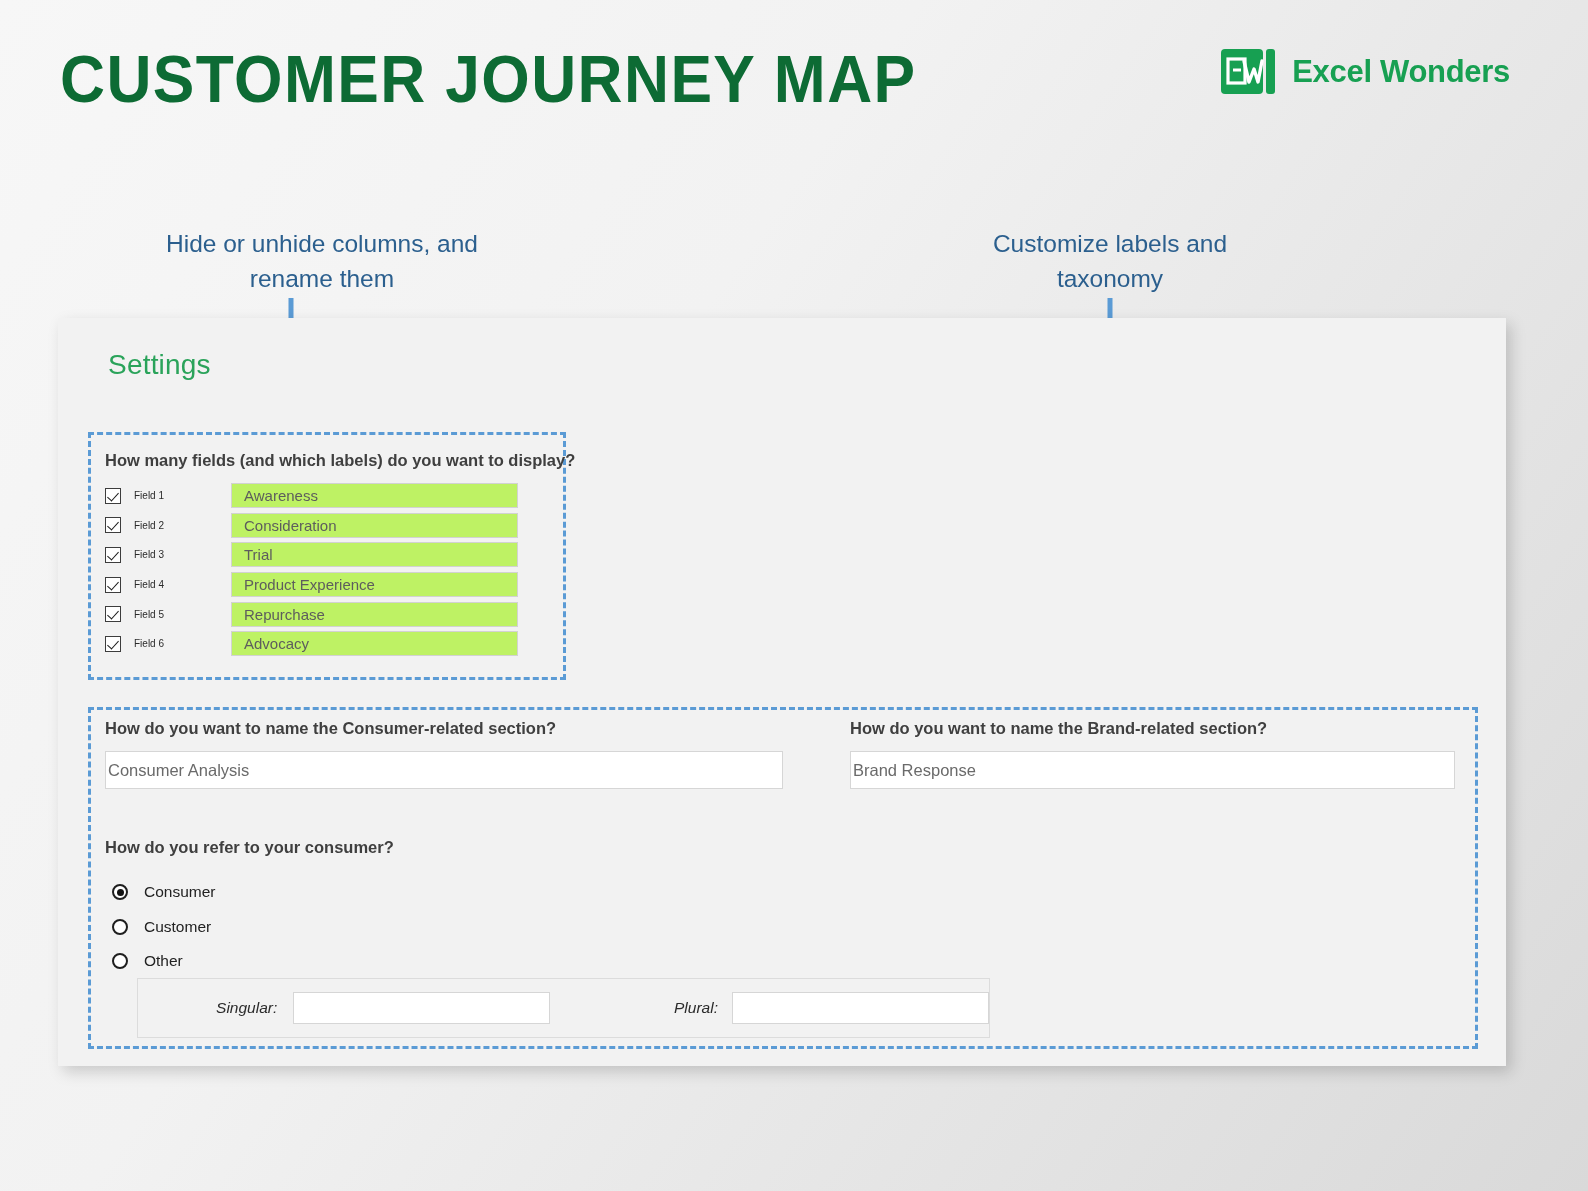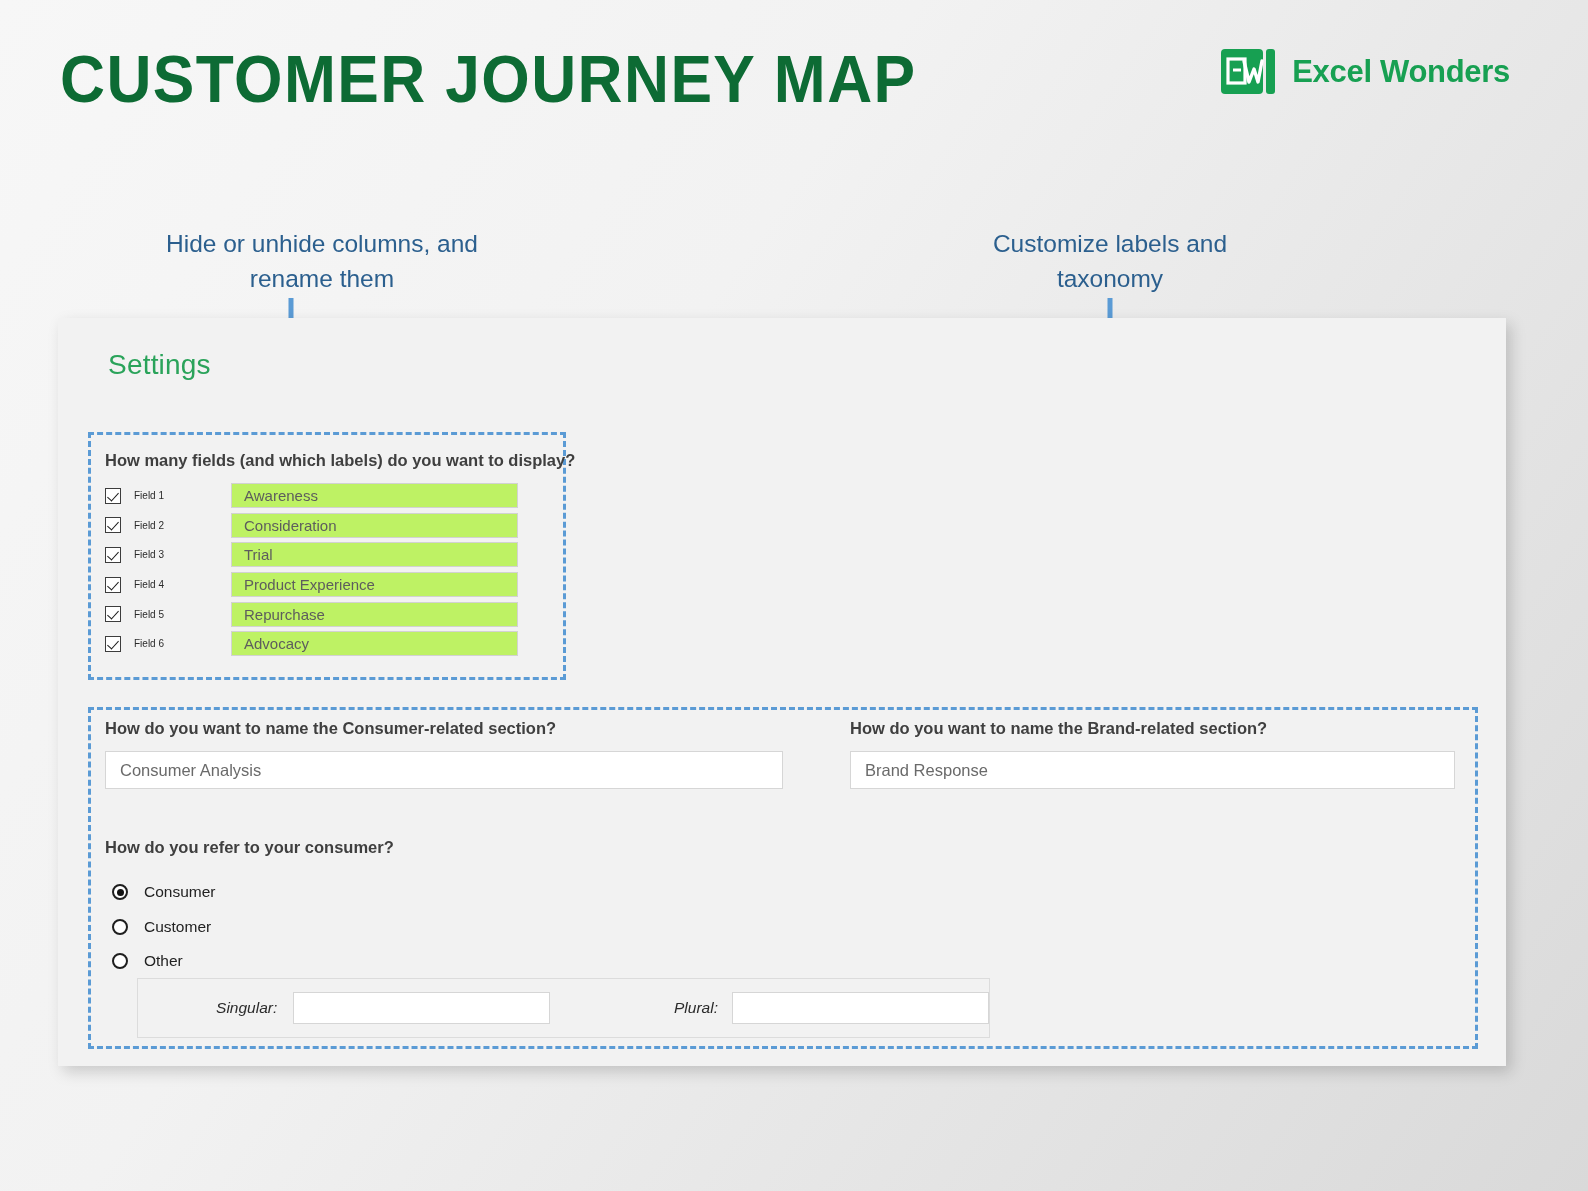--- a/index.html
+++ b/index.html
@@ -194,21 +194,21 @@
   .tax-col-left  { position: absolute; left: 47px;  top: 401px; }
   .tax-col-right { position: absolute; left: 792px; top: 401px; }
 
   .big-input {
     margin-top: 13px;
     height: 38px;
     background: #ffffff;
     border: 1px solid #d6d6d6;
     display: flex;
     align-items: center;
-    padding-left: 14px;
+    padding-left: 2px;
     font-size: 16.5px;
     color: #6a6a6a;
     white-space: nowrap;
     overflow: hidden;
   }
 
   .tax-col-left  .big-input { width: 678px; }
   .tax-col-right .big-input { width: 605px; }
 
   .refer-question {

